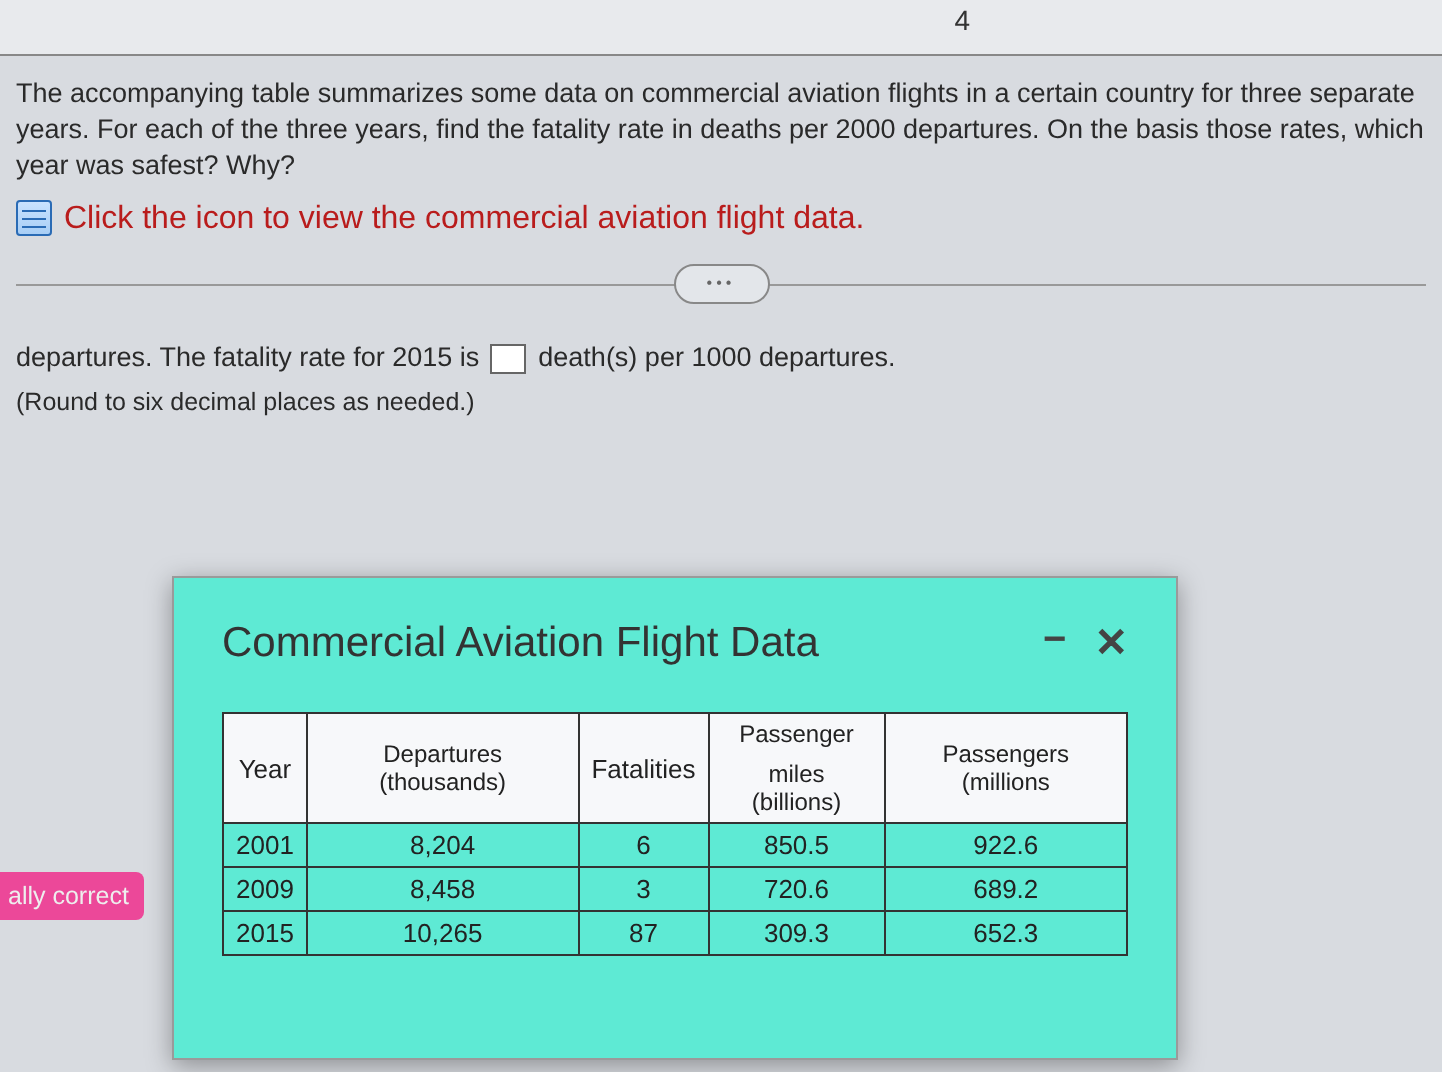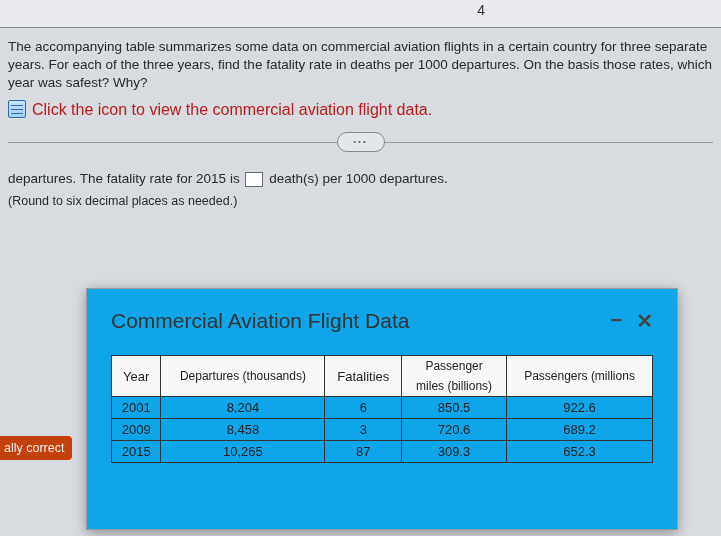--- a/index.html
+++ b/index.html
@@ -91,32 +91,32 @@
       width: 18px; height: 15px;
       border: 1px solid #666;
       background: #fff;
       vertical-align: middle;
       margin: 0 2px;
     }
     .hint { font-size: 12.5px; }
     .side-tag {
       position: absolute;
       left: 0; top: 436px;
-      background: #c2410c;
+      background: #ec4899;
       color: #eee;
       font-size: 12.5px;
       padding: 5px 8px 5px 4px;
       border-radius: 0 4px 4px 0;
     }
     .modal {
       position: absolute;
       left: 86px; top: 288px;
-      width: 592px;
+      width: 503px;
       height: 242px;
-      background: #0ea5e9;
+      background: #5eead4;
       border: 1px solid #9a9a9a;
       box-shadow: 0 3px 12px rgba(0,0,0,.35);
       padding: 20px 24px 10px 24px;
     }
     .modal-header {
       display: flex;
       justify-content: space-between;
       align-items: center;
       margin-bottom: 22px;
     }
@@ -149,21 +149,21 @@
     .th-small { font-size: 12px; }
   </style>
 </head>
 <body>
 
 <div class="top-bar">
   <span class="top-num">4</span>
 </div>
 
 <div class="problem-text">
-  <div>The accompanying table summarizes some data on commercial aviation flights in a certain country for three separate years. For each of the three years, find the fatality rate in deaths per 1000 departures. On the basis those rates, which year was safest? Why?</div>
+  <div>The accompanying table summarizes some data on commercial aviation flights in a certain country for three separate years. For each of the three years, find the fatality rate in deaths per 2000 departures. On the basis those rates, which year was safest? Why?</div>
   <div class="icon-link">
     <span class="table-icon">
         <span></span>
         <span></span>
         <span></span>
       </span>
     <span class="link-text">Click the icon to view the commercial aviation flight data.</span>
   </div>
 </div>
 

